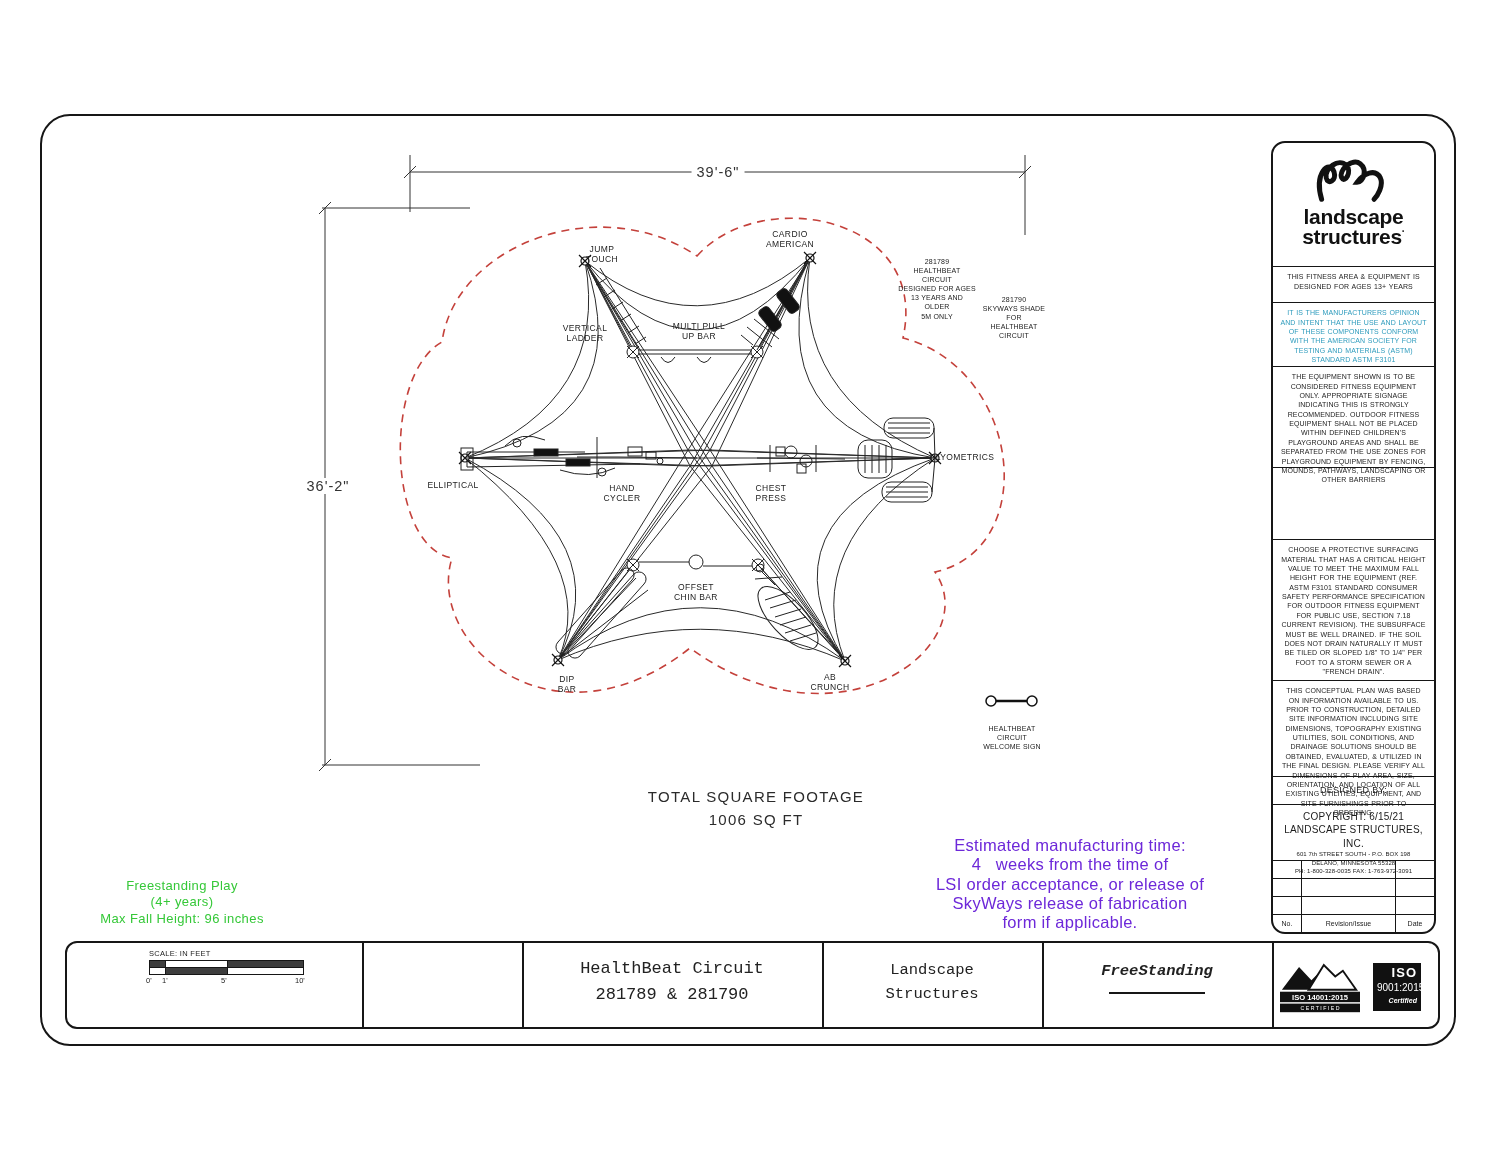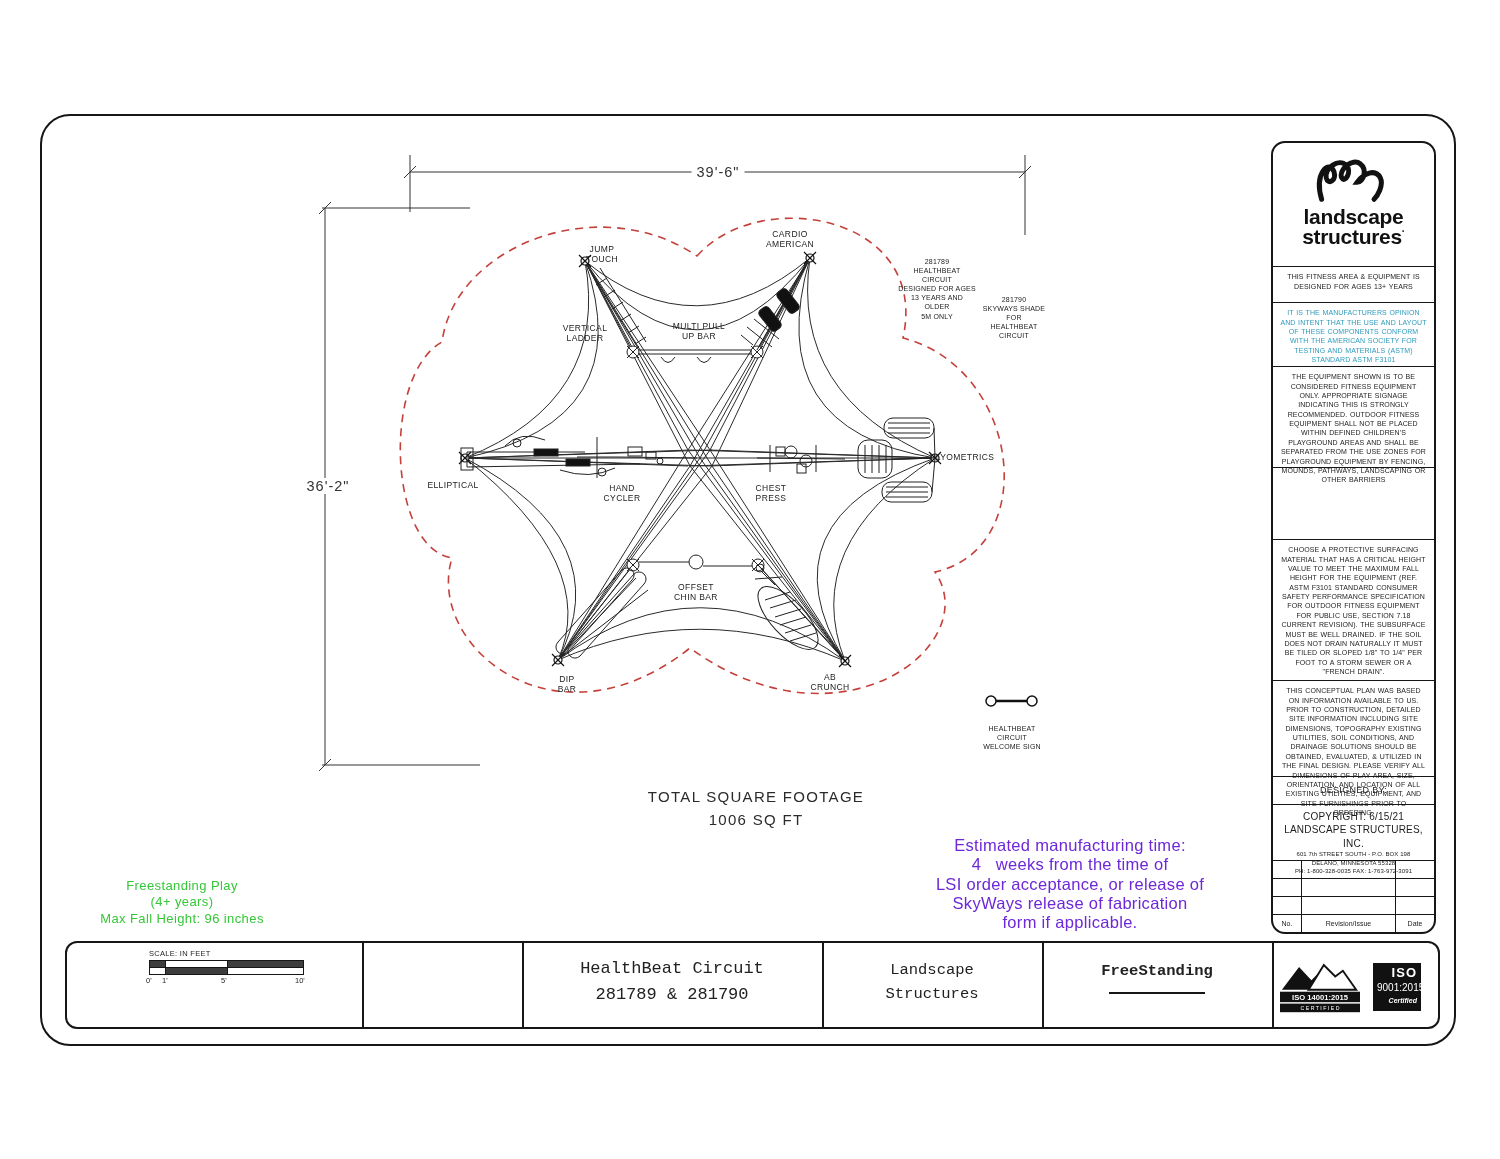--- a/index.html
+++ b/index.html
@@ -32,21 +32,21 @@
   .rev-c1{width:28px;}
   .rev-c2{flex:1;border-left:1.5px solid #161616;border-right:1.5px solid #161616;}
   .rev-c1,.rev-c2,.rev-c3{display:flex;align-items:center;justify-content:center;font-size:7px;}
   .rev-c3{width:38px;}
   
   .titleblock{position:absolute;left:65px;top:941px;width:1375px;height:88px;border:2px solid #161616;border-radius:12px;box-sizing:border-box;}
   .tb-div{position:absolute;top:0;bottom:0;width:1.5px;background:#161616;}
   .mono{font-family:"Liberation Mono","DejaVu Sans Mono",monospace;}
   .proj{position:absolute;left:455px;width:300px;top:13px;text-align:center;font-size:17px;line-height:1.5;color:#222;}
   .comp{position:absolute;left:755px;width:220px;top:15px;text-align:center;font-size:15.5px;line-height:1.55;color:#222;}
-  .fs{position:absolute;left:975px;width:230px;top:19px;text-align:center;font-size:15.5px;font-weight:bold;color:#222;}
+  .fs{position:absolute;left:975px;width:230px;top:19px;text-align:center;font-size:15.5px;font-weight:bold;color:#222;font-style:italic;}
   .fs-underline{width:96px;height:1.5px;background:#161616;margin:12px auto 0;}
   .scale-wrap{position:absolute;left:70px;top:6px;margin-left:12px;}
   .scale-label{font-size:7.5px;letter-spacing:.3px;margin-bottom:2px;}
   .bar{width:153px;border:1px solid #161616;box-sizing:content-box;}
   .bar-row{display:flex;height:6px;}
   .bar-row + .bar-row{border-top:1px solid #161616;}
   .seg{height:100%;}
   .seg + .seg{border-left:1px solid #161616;}
   .seg.dark{background:#3d3d3d;}
   .scale-ticks{position:relative;height:10px;margin-top:1px;}

